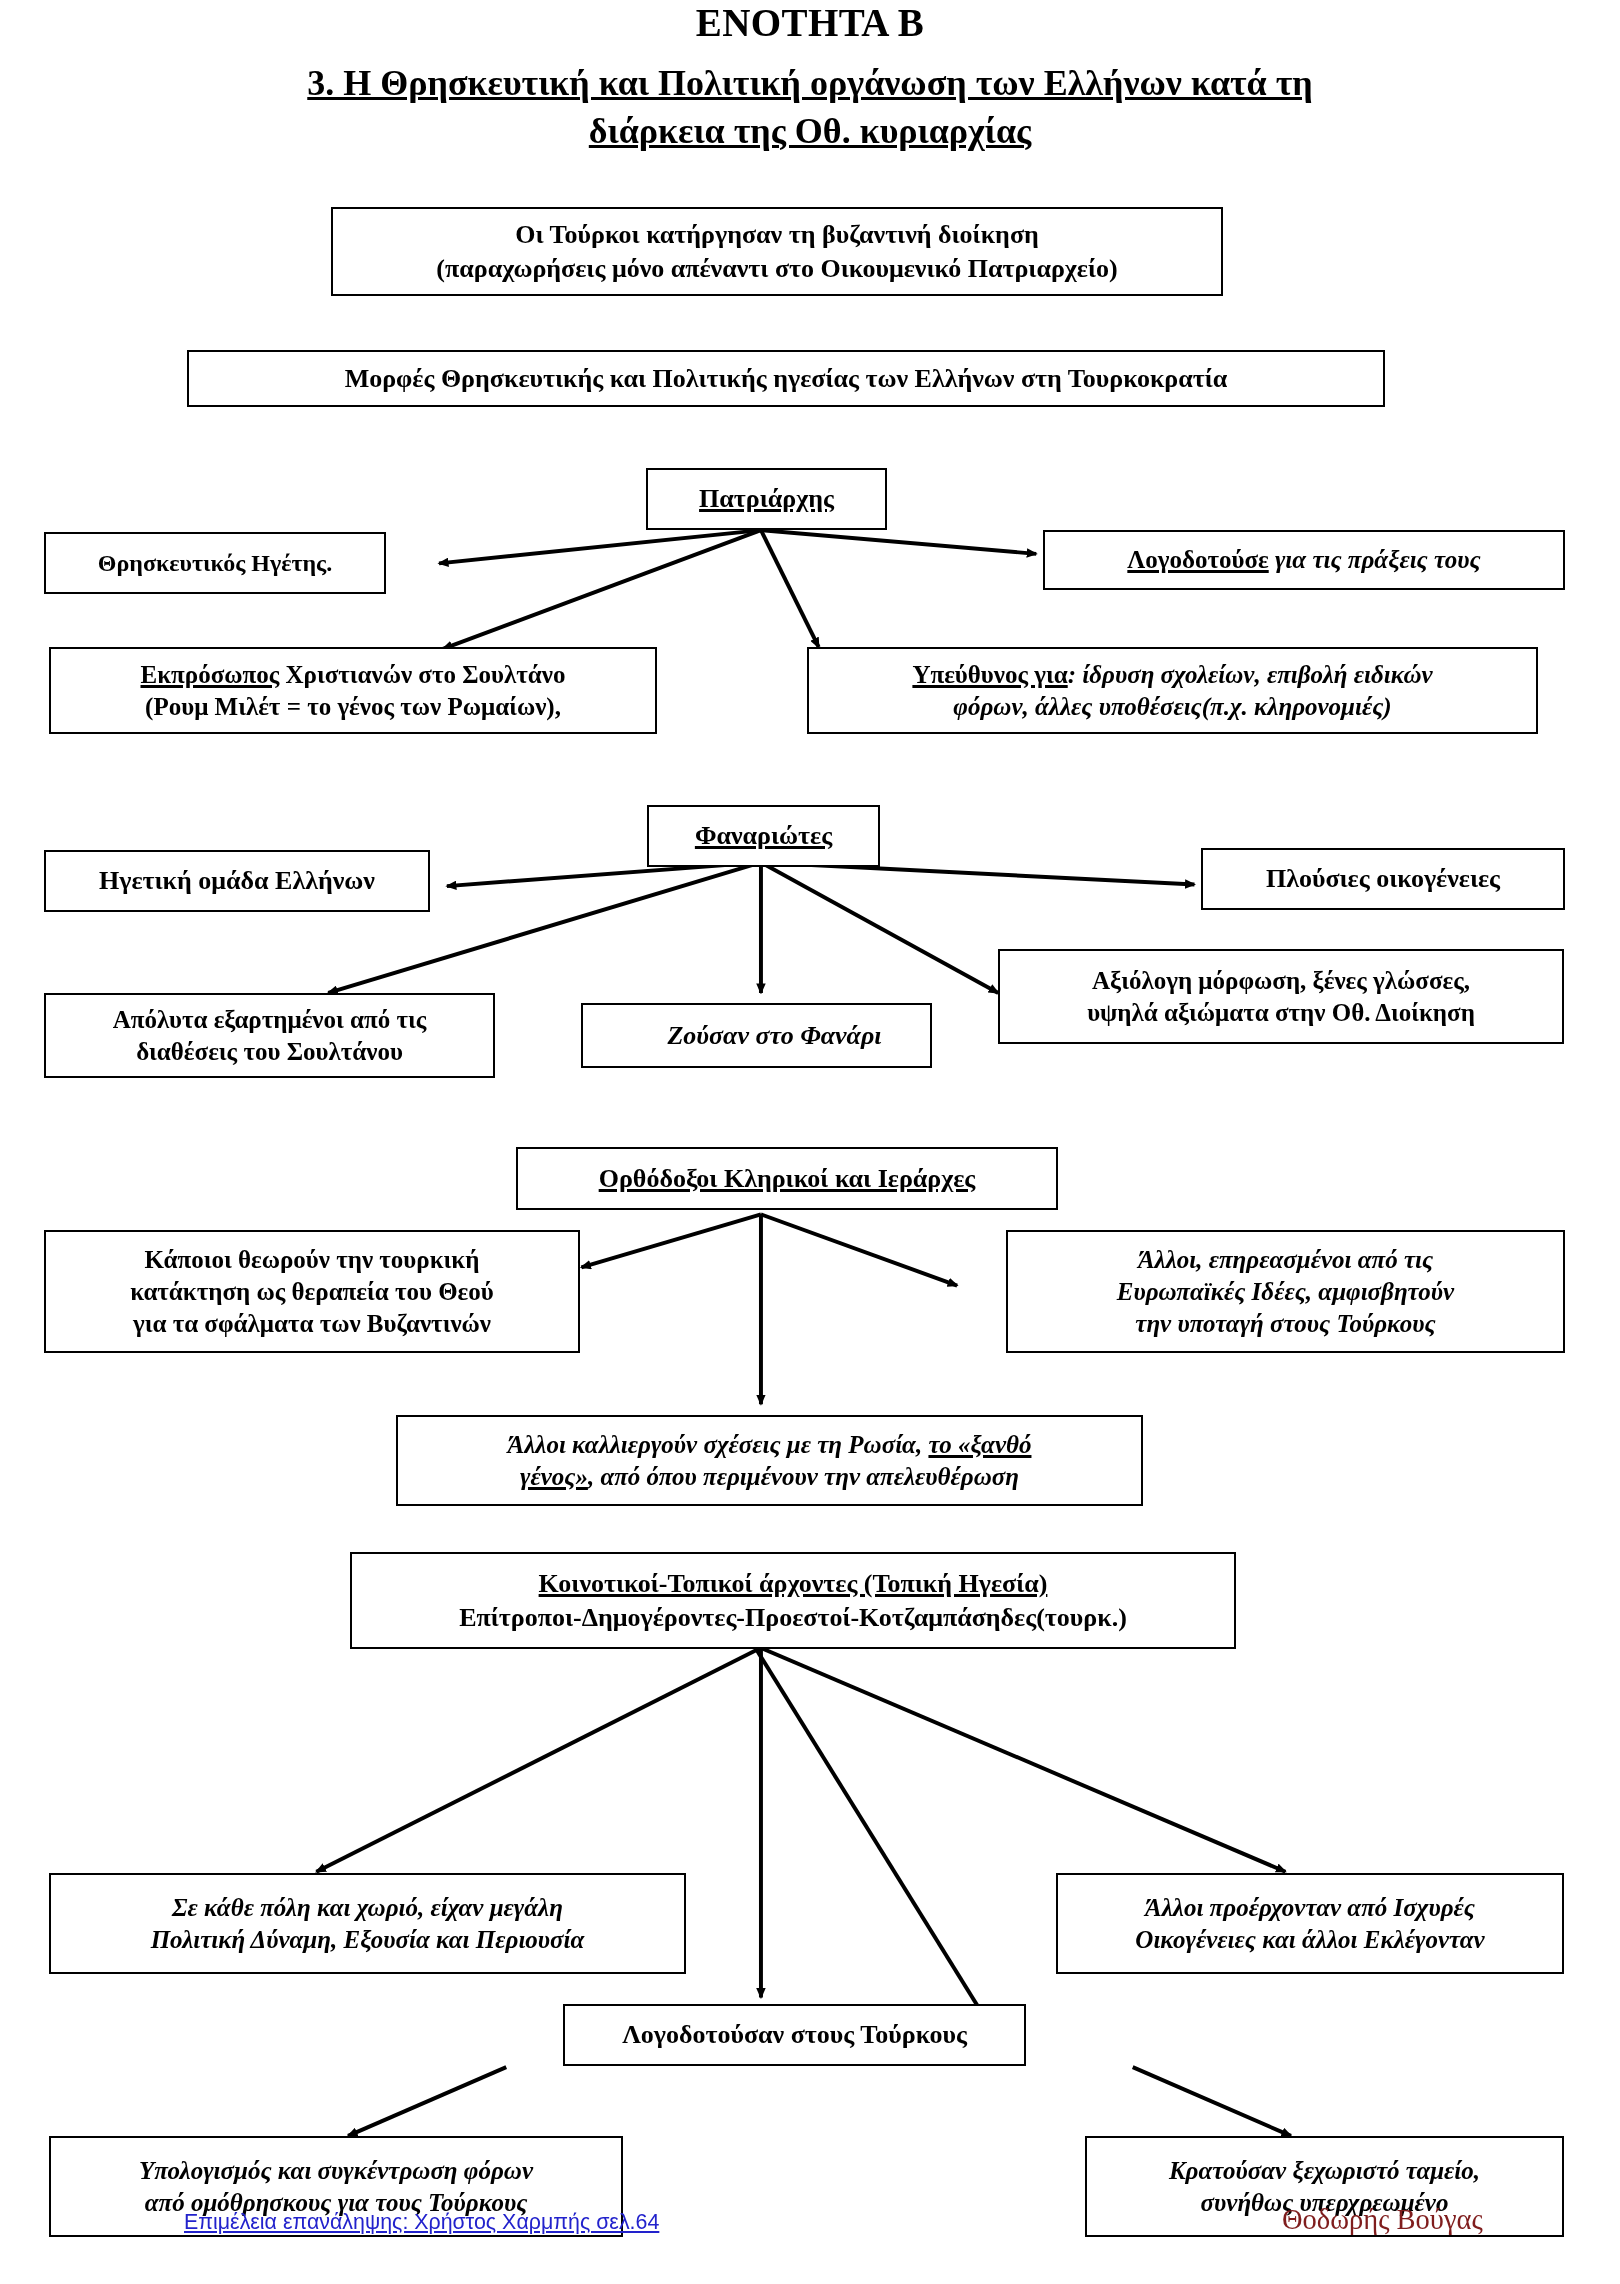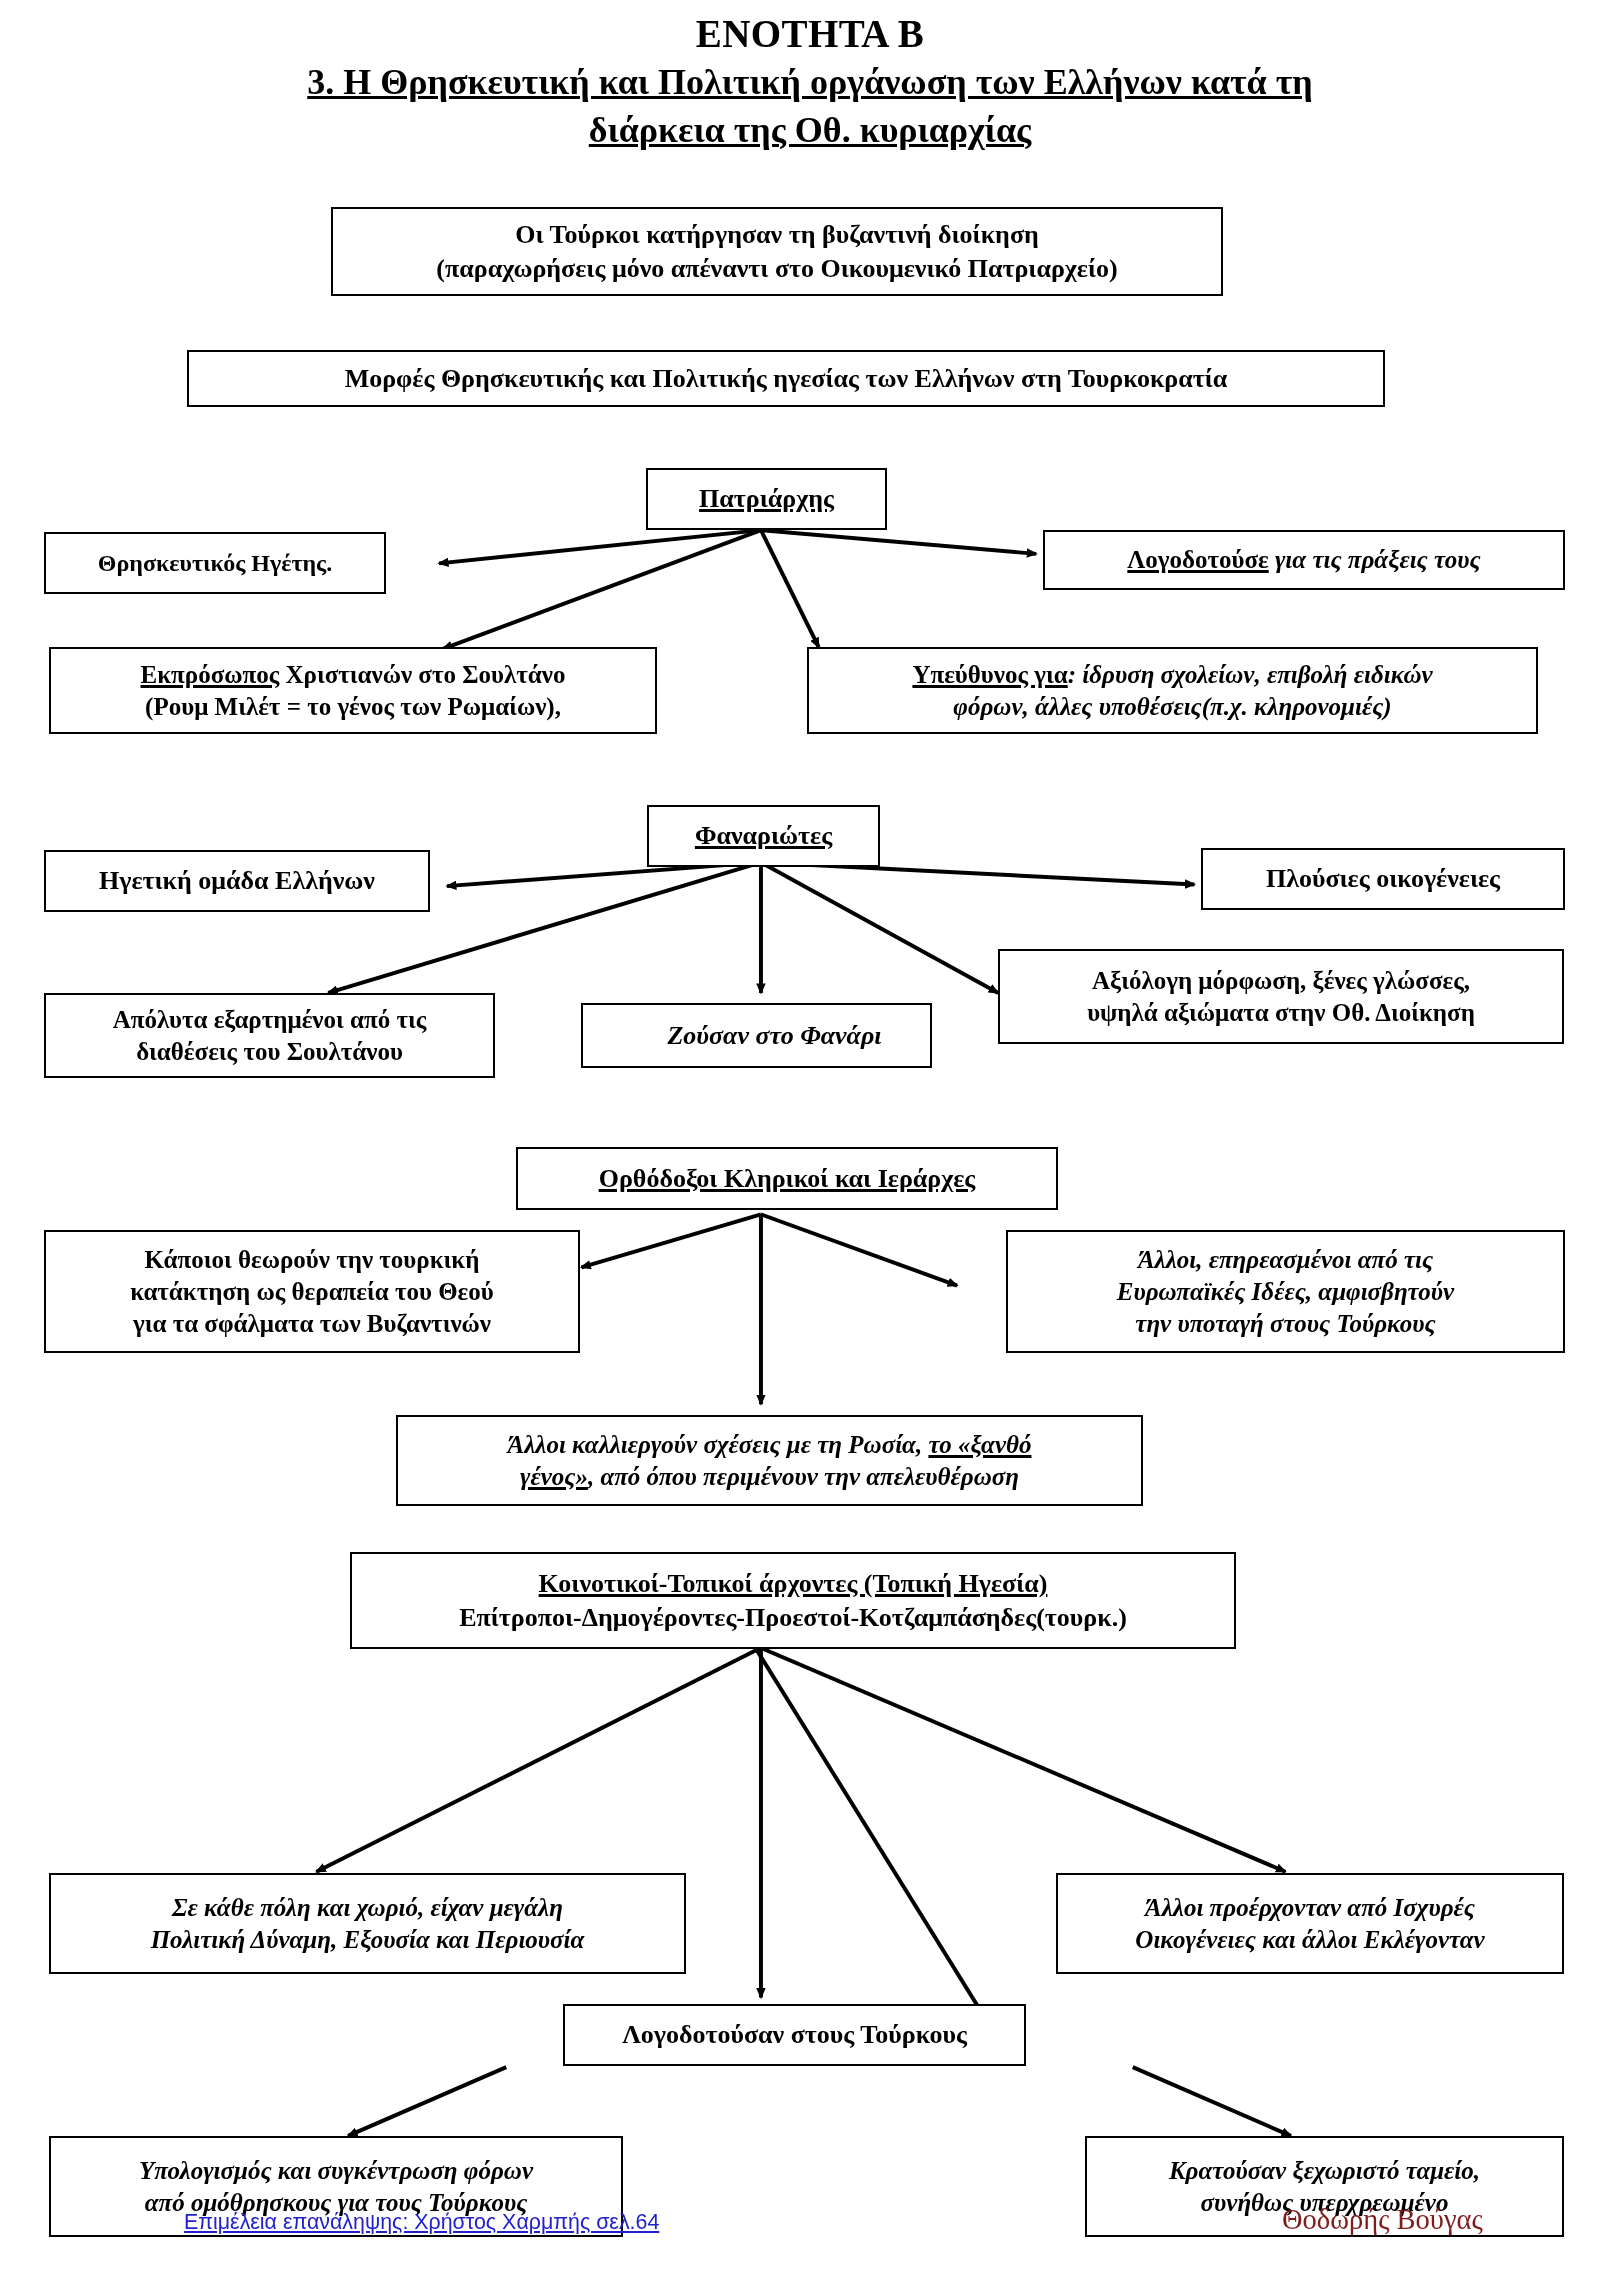--- a/index.html
+++ b/index.html
@@ -7,22 +7,22 @@
        font-family:"Liberation Serif","DejaVu Serif",serif;color:#000;}
   #canvas{position:relative;width:1620px;height:2284px;overflow:hidden;}
   svg.edges{position:absolute;left:0;top:0;width:1620px;height:2284px;pointer-events:none;}
   .box{position:absolute;border:2.4px solid #000;background:#fff;box-sizing:border-box;
        display:flex;align-items:center;justify-content:center;text-align:center;
        font-weight:bold;line-height:1.28;padding:3.2px 8px;z-index:2;}
   .box .txt{display:block;width:100%;}
   .u{text-decoration:underline;text-decoration-thickness:3.2px;text-underline-offset:2.4px;}
   .it{font-style:italic;}
   .title-wrap{position:absolute;left:0;top:0;width:1620px;text-align:center;z-index:3;}
-  .t1{font-size:39px;font-weight:bold;letter-spacing:0.4px;margin-top:11px;}
-  .t2{font-size:36px;font-weight:bold;line-height:1.32;margin-top:3px;}
+  .t1{font-size:39px;font-weight:bold;letter-spacing:0.4px;margin-top:0;}
+  .t2{font-size:36px;font-weight:bold;line-height:1.32;margin-top:15px;}
   .t2 .u{text-decoration-thickness:3.2px;}
   .footer-l{position:absolute;left:184px;top:2210px;color:#2222cc;font-size:21.4px;
             font-family:"Liberation Sans","DejaVu Sans",sans-serif;font-weight:normal;z-index:3;text-decoration:underline;}
   .footer-r{position:absolute;left:1282px;top:2204px;color:#7f1d1d;font-size:28.5px;
             font-family:"Liberation Serif","DejaVu Serif",serif;z-index:3;}
 </style>
 </head>
 <body>
 
 <div id="canvas">

